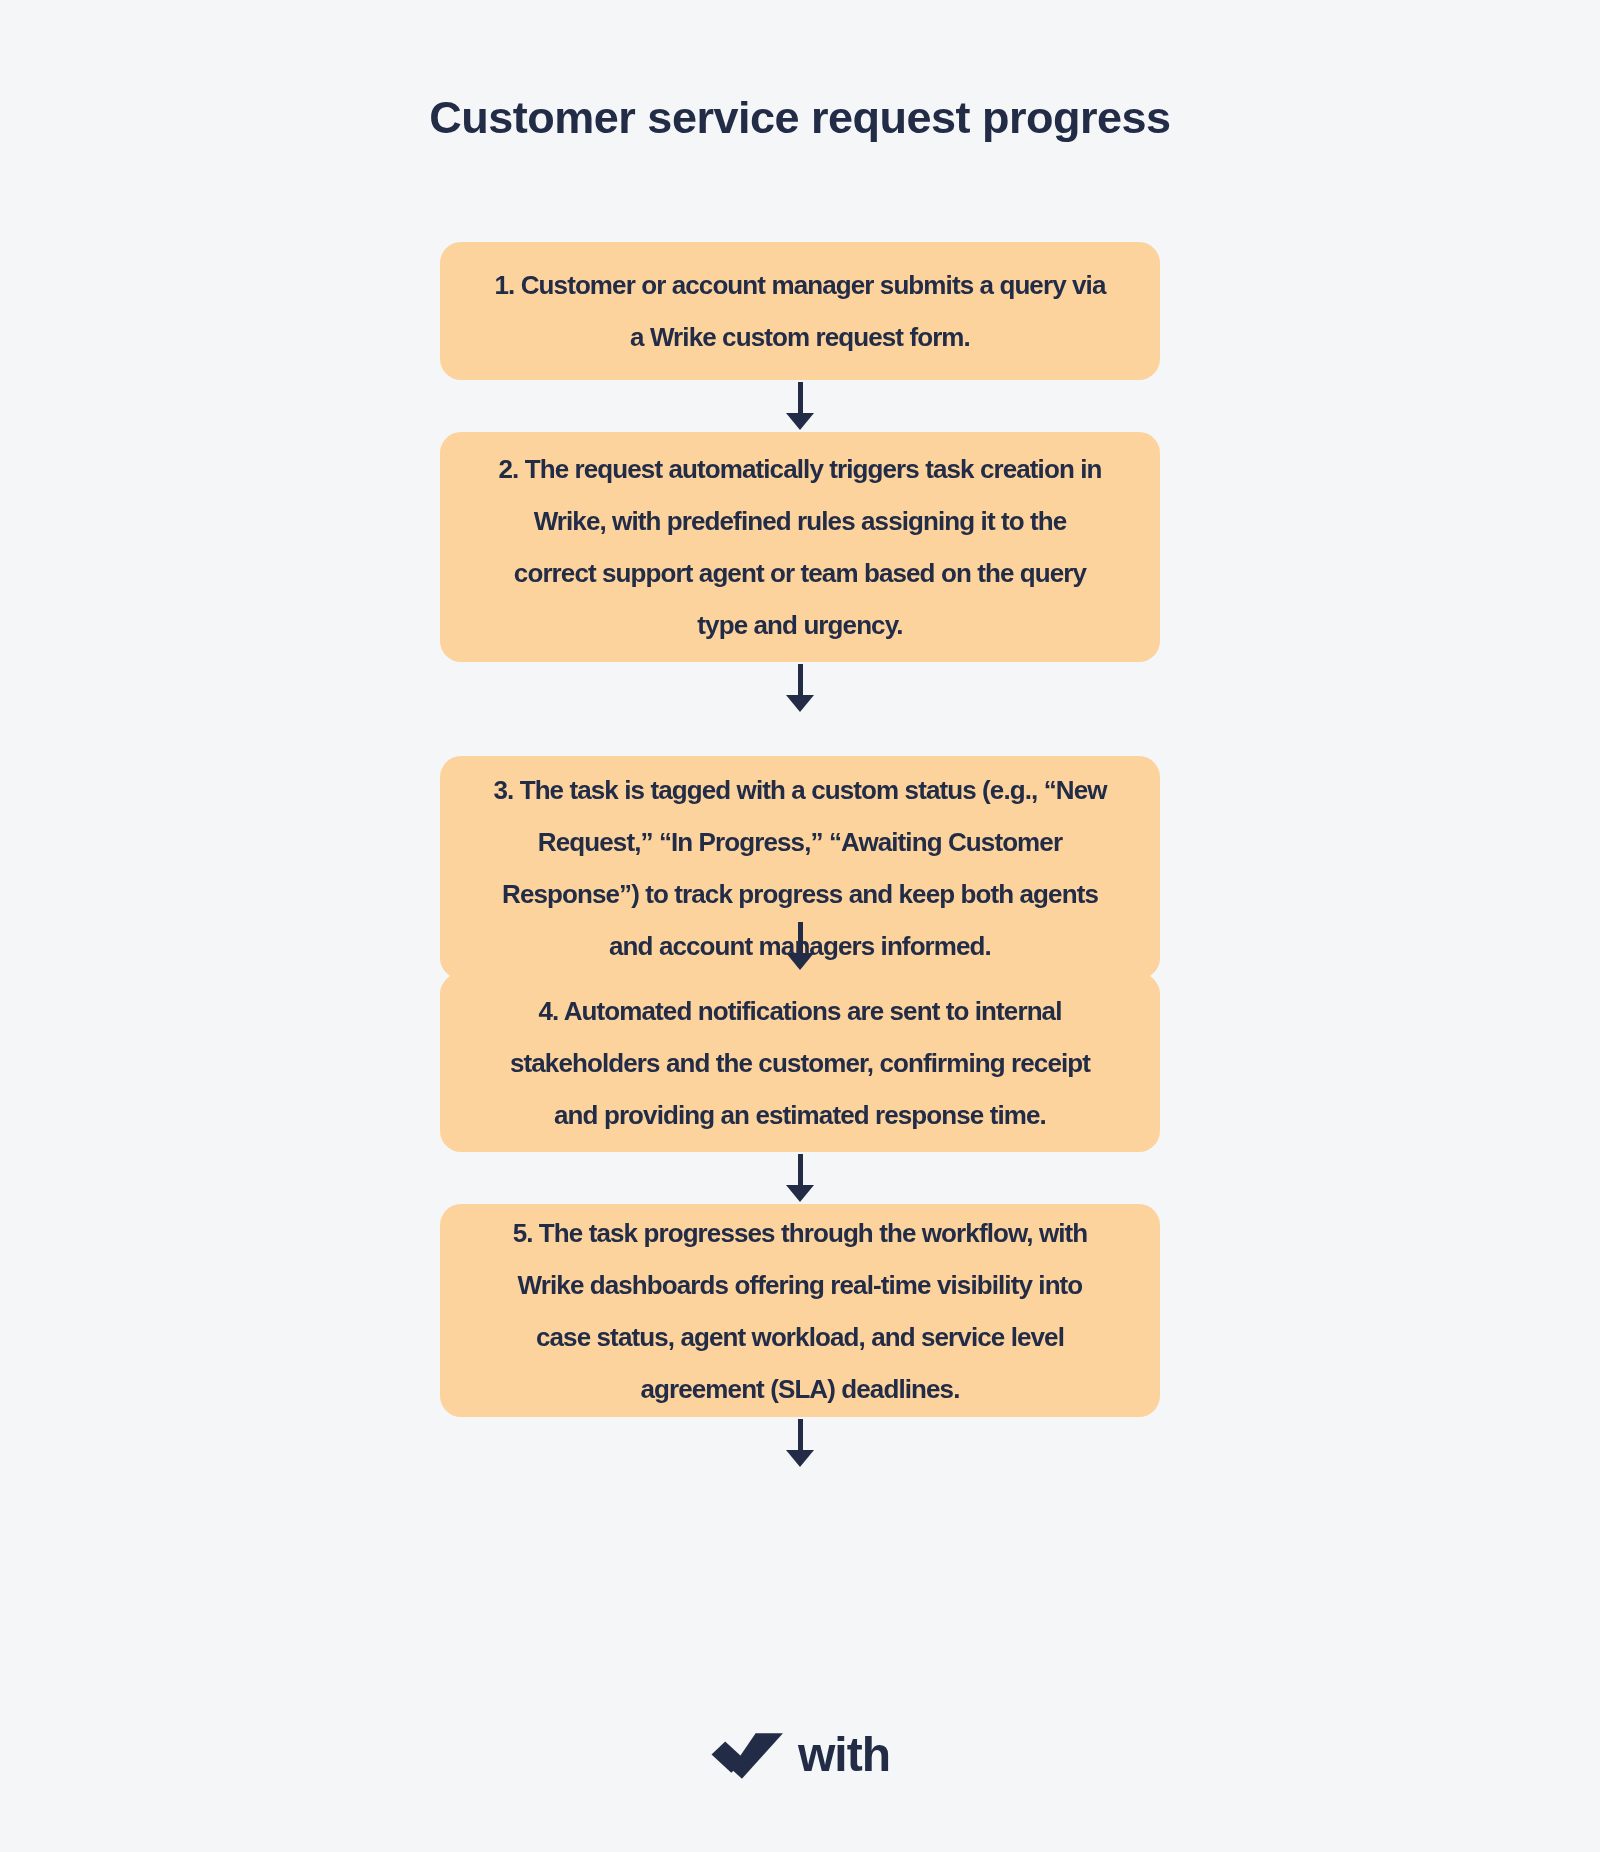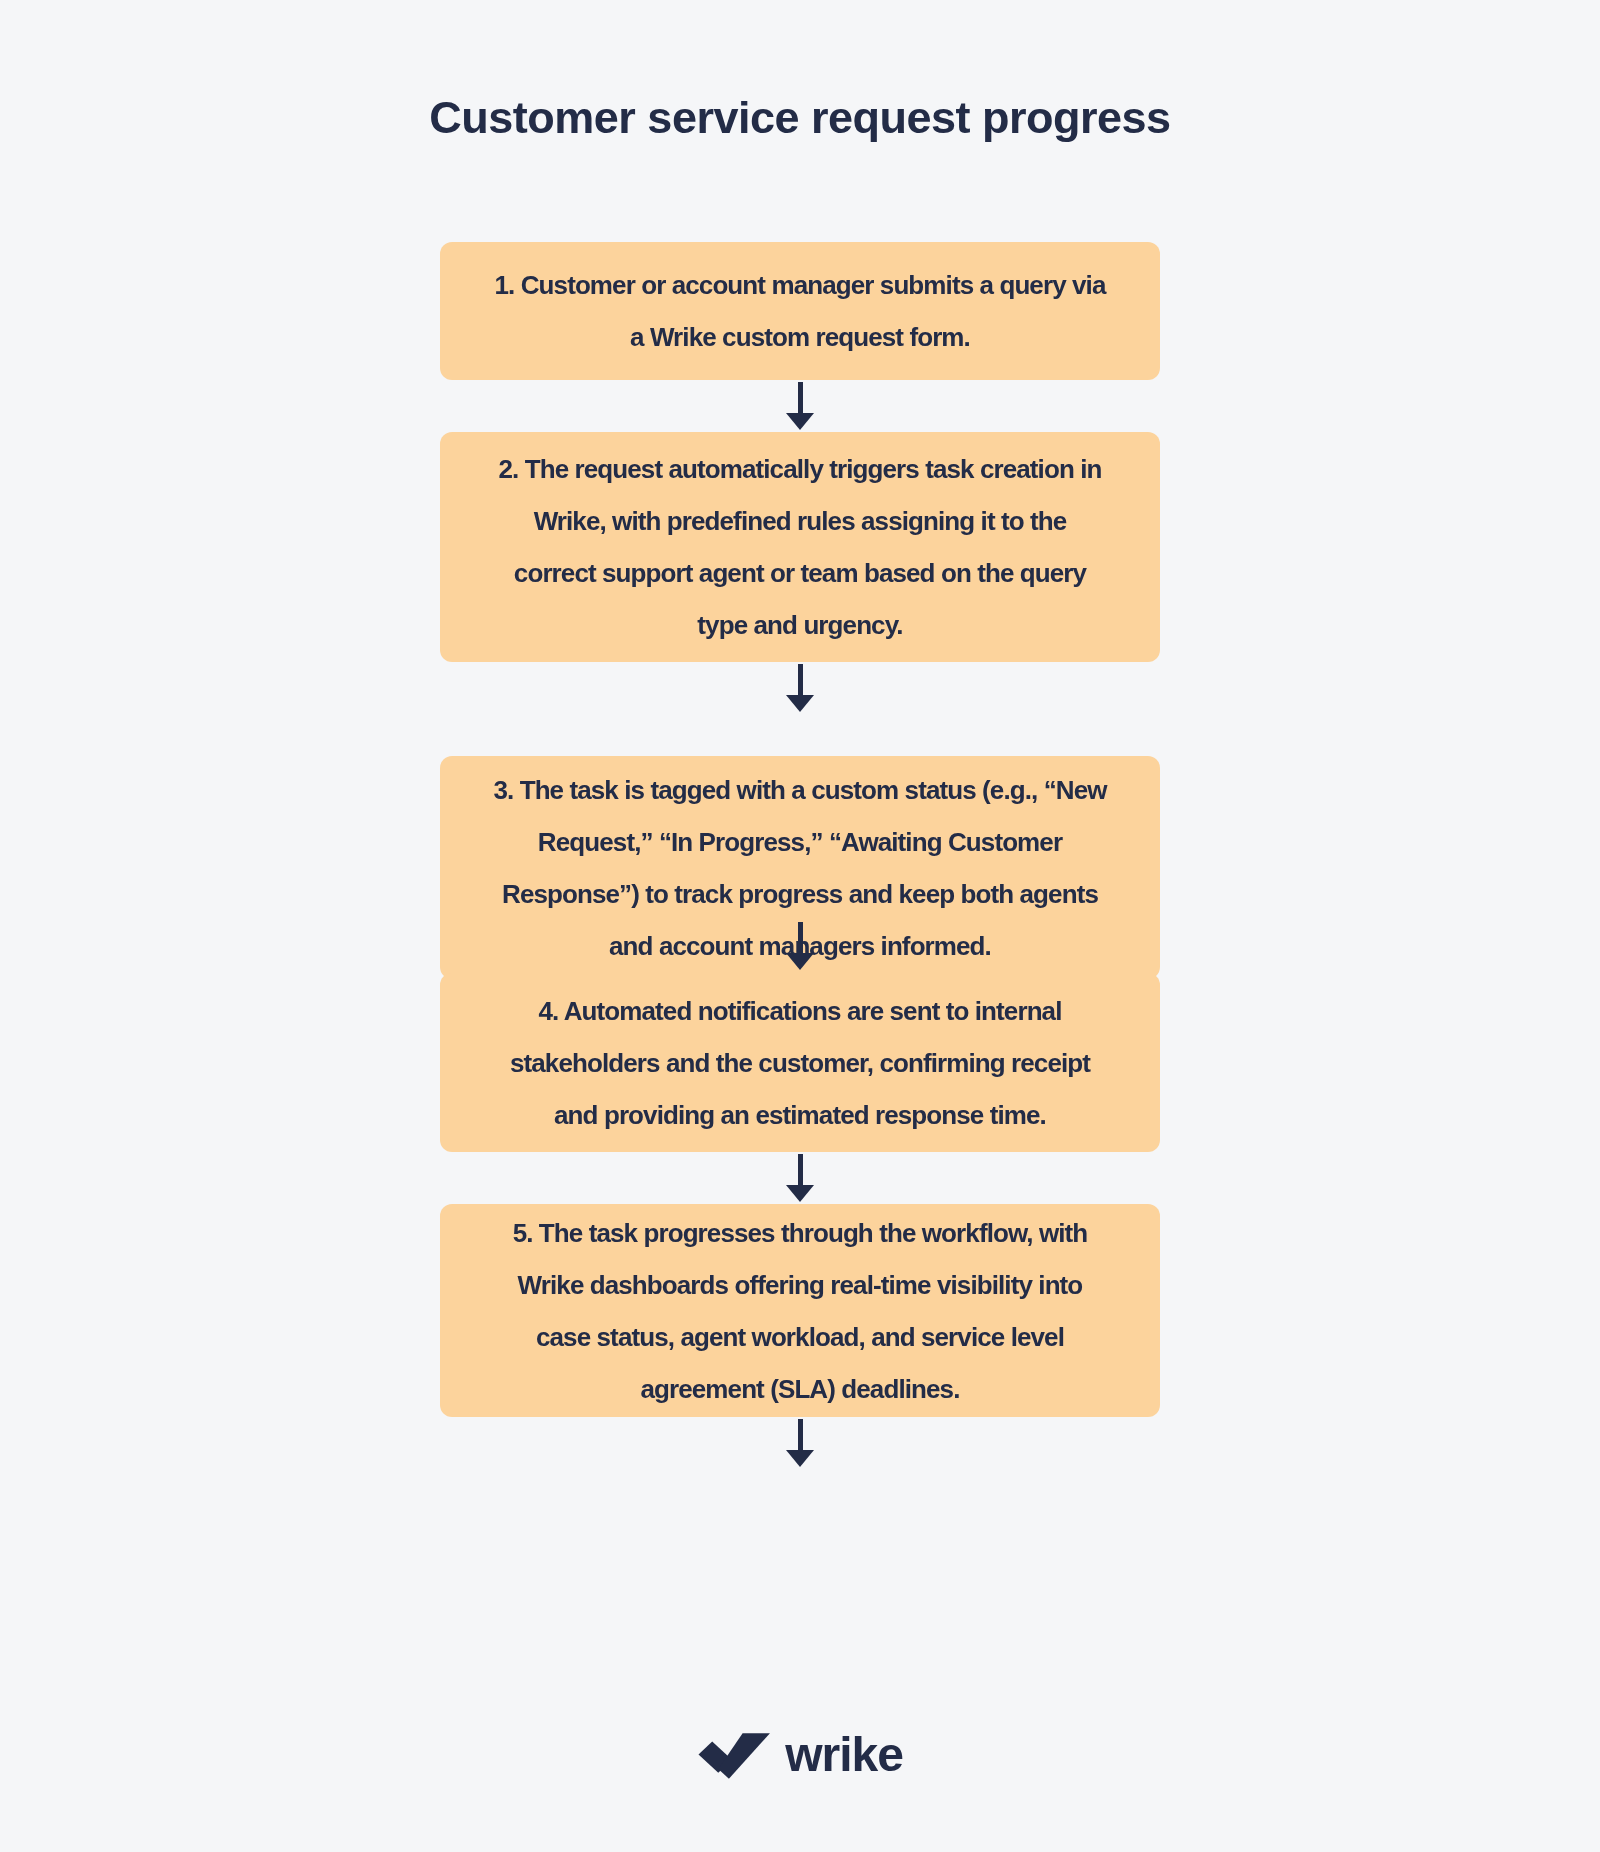--- a/index.html
+++ b/index.html
@@ -20,21 +20,21 @@
   .title{
     position:absolute;top:92px;left:0;width:100%;
     text-align:center;
     font-size:45px;font-weight:bold;letter-spacing:-0.5px;
     color:var(--ink);
   }
 
   .box{
     position:absolute;left:440px;width:720px;
     background:var(--box);
-    border-radius:12px;
+    border-radius:21px;
     display:flex;align-items:center;justify-content:center;
   }
   .box-text{
     font-size:26px;font-weight:bold;letter-spacing:-0.9px;
     line-height:52px;text-align:center;
     white-space:pre;
     color:var(--ink);
   }
   .b1{top:242px;height:138px;}
   .b2{top:432px;height:230px;}
@@ -120,16 +120,16 @@
   </section>
 
   <div class="arrow a5"></div>
 
 
   <footer class="brand">
     <svg viewBox="0 0 100 68" aria-hidden="true">
       <path d="M2 32 L20 15 L46 39 L28 56 Z"></path>
       <path d="M60 4 L96 4 L42 64 L28 51 Z"></path>
     </svg>
-    <span class="brand-text">wrike</span>
+    <span class="brand-text">with</span>
   </footer>
 
 </div>
 
 </body></html>

